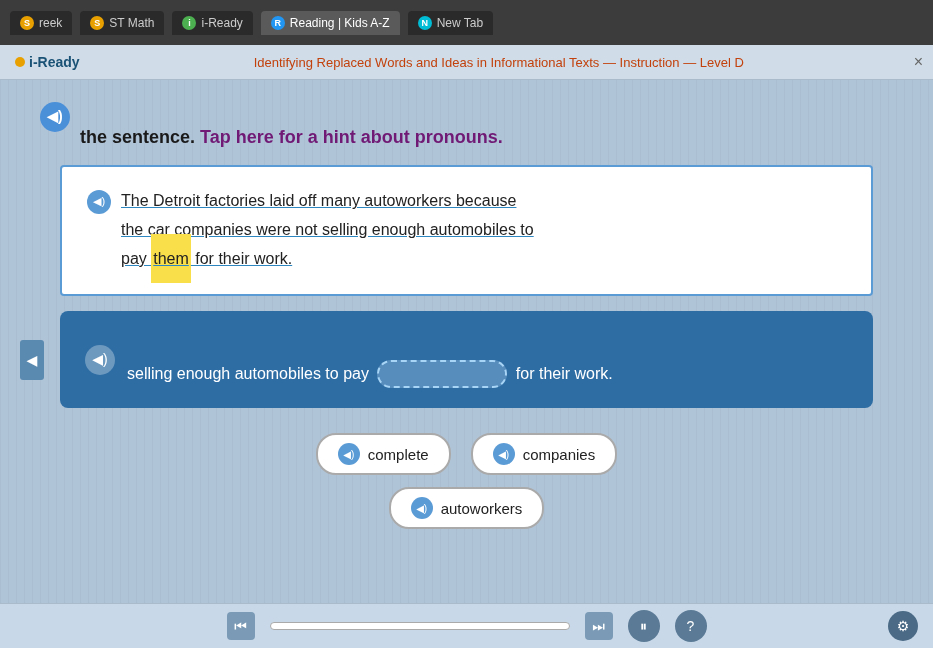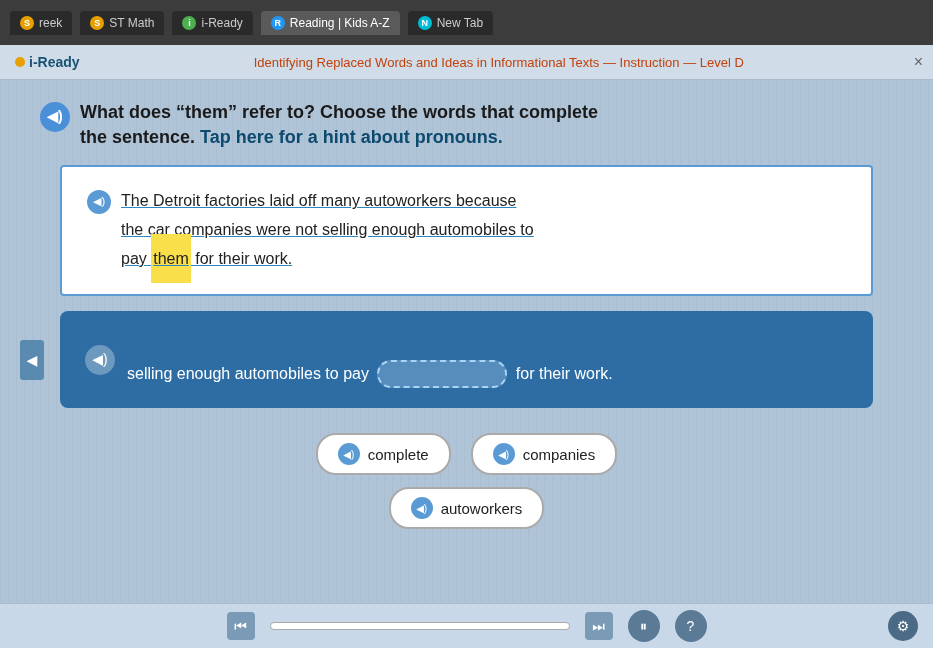--- a/index.html
+++ b/index.html
@@ -126,21 +126,21 @@
       border-radius: 50%;
       display: flex;
       align-items: center;
       justify-content: center;
       color: white;
       font-size: 14px;
       flex-shrink: 0;
       margin-top: 2px;
     }
     .hint-link {
-      color: #0c4a6e;
+      color: #701a75;
       font-weight: bold;
       cursor: pointer;
     }
 
     
     .passage-box {
       background: white;
       border: 2px solid #5b9bd5;
       border-radius: 4px;
       padding: 20px 25px;
@@ -386,21 +386,21 @@
     </div>
     <div class="app-title">Identifying Replaced Words and Ideas in Informational Texts — Instruction — Level D</div>
     <span class="close-btn">×</span>
   </div>
 
   <div class="content-area">
 
     <div class="question-header">
       <div class="speaker-icon-main">◀)</div>
       <div>
-        <span>What does “them” refer to? Choose the words that complete</span><br>
+        <br>
         <span>the sentence.</span>
         <span class="hint-link">Tap here for a hint about pronouns.</span>
       </div>
     </div>
 
     <div class="passage-box">
       <div class="passage-text">
         <div class="passage-speaker">◀)</div>
         <div>
           <span class="underline-text">The Detroit factories laid off many autoworkers because</span><br>

